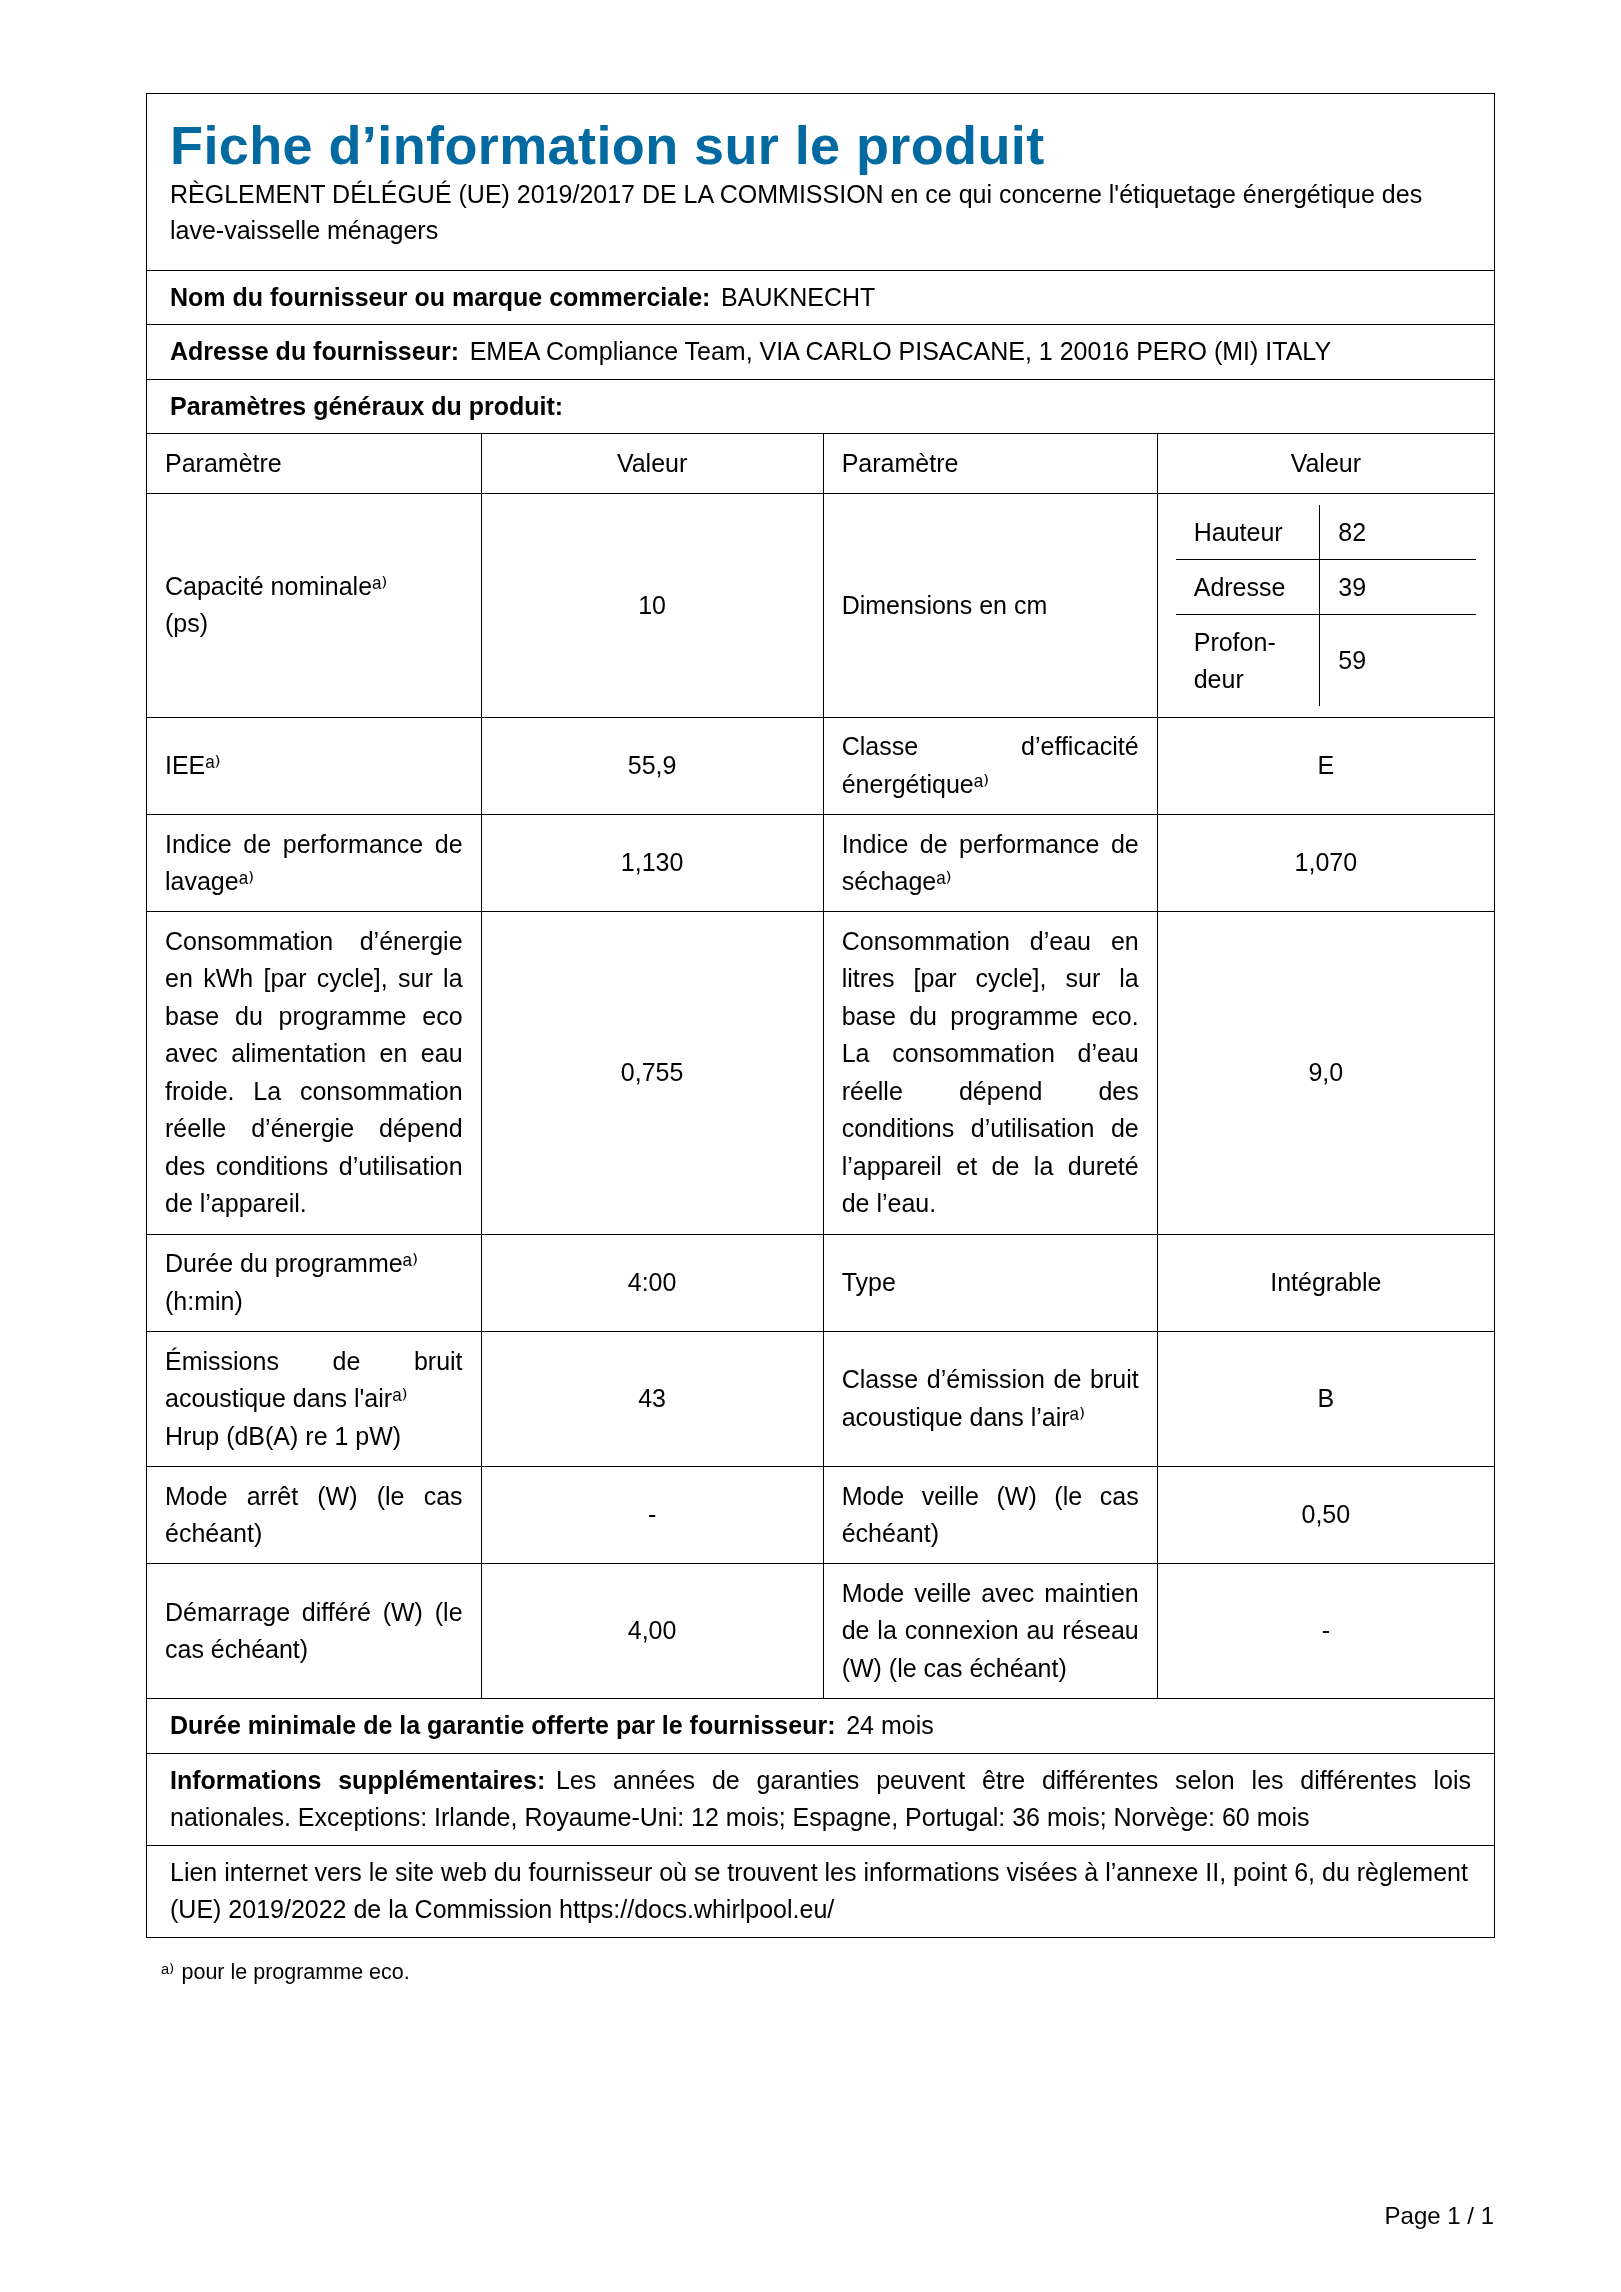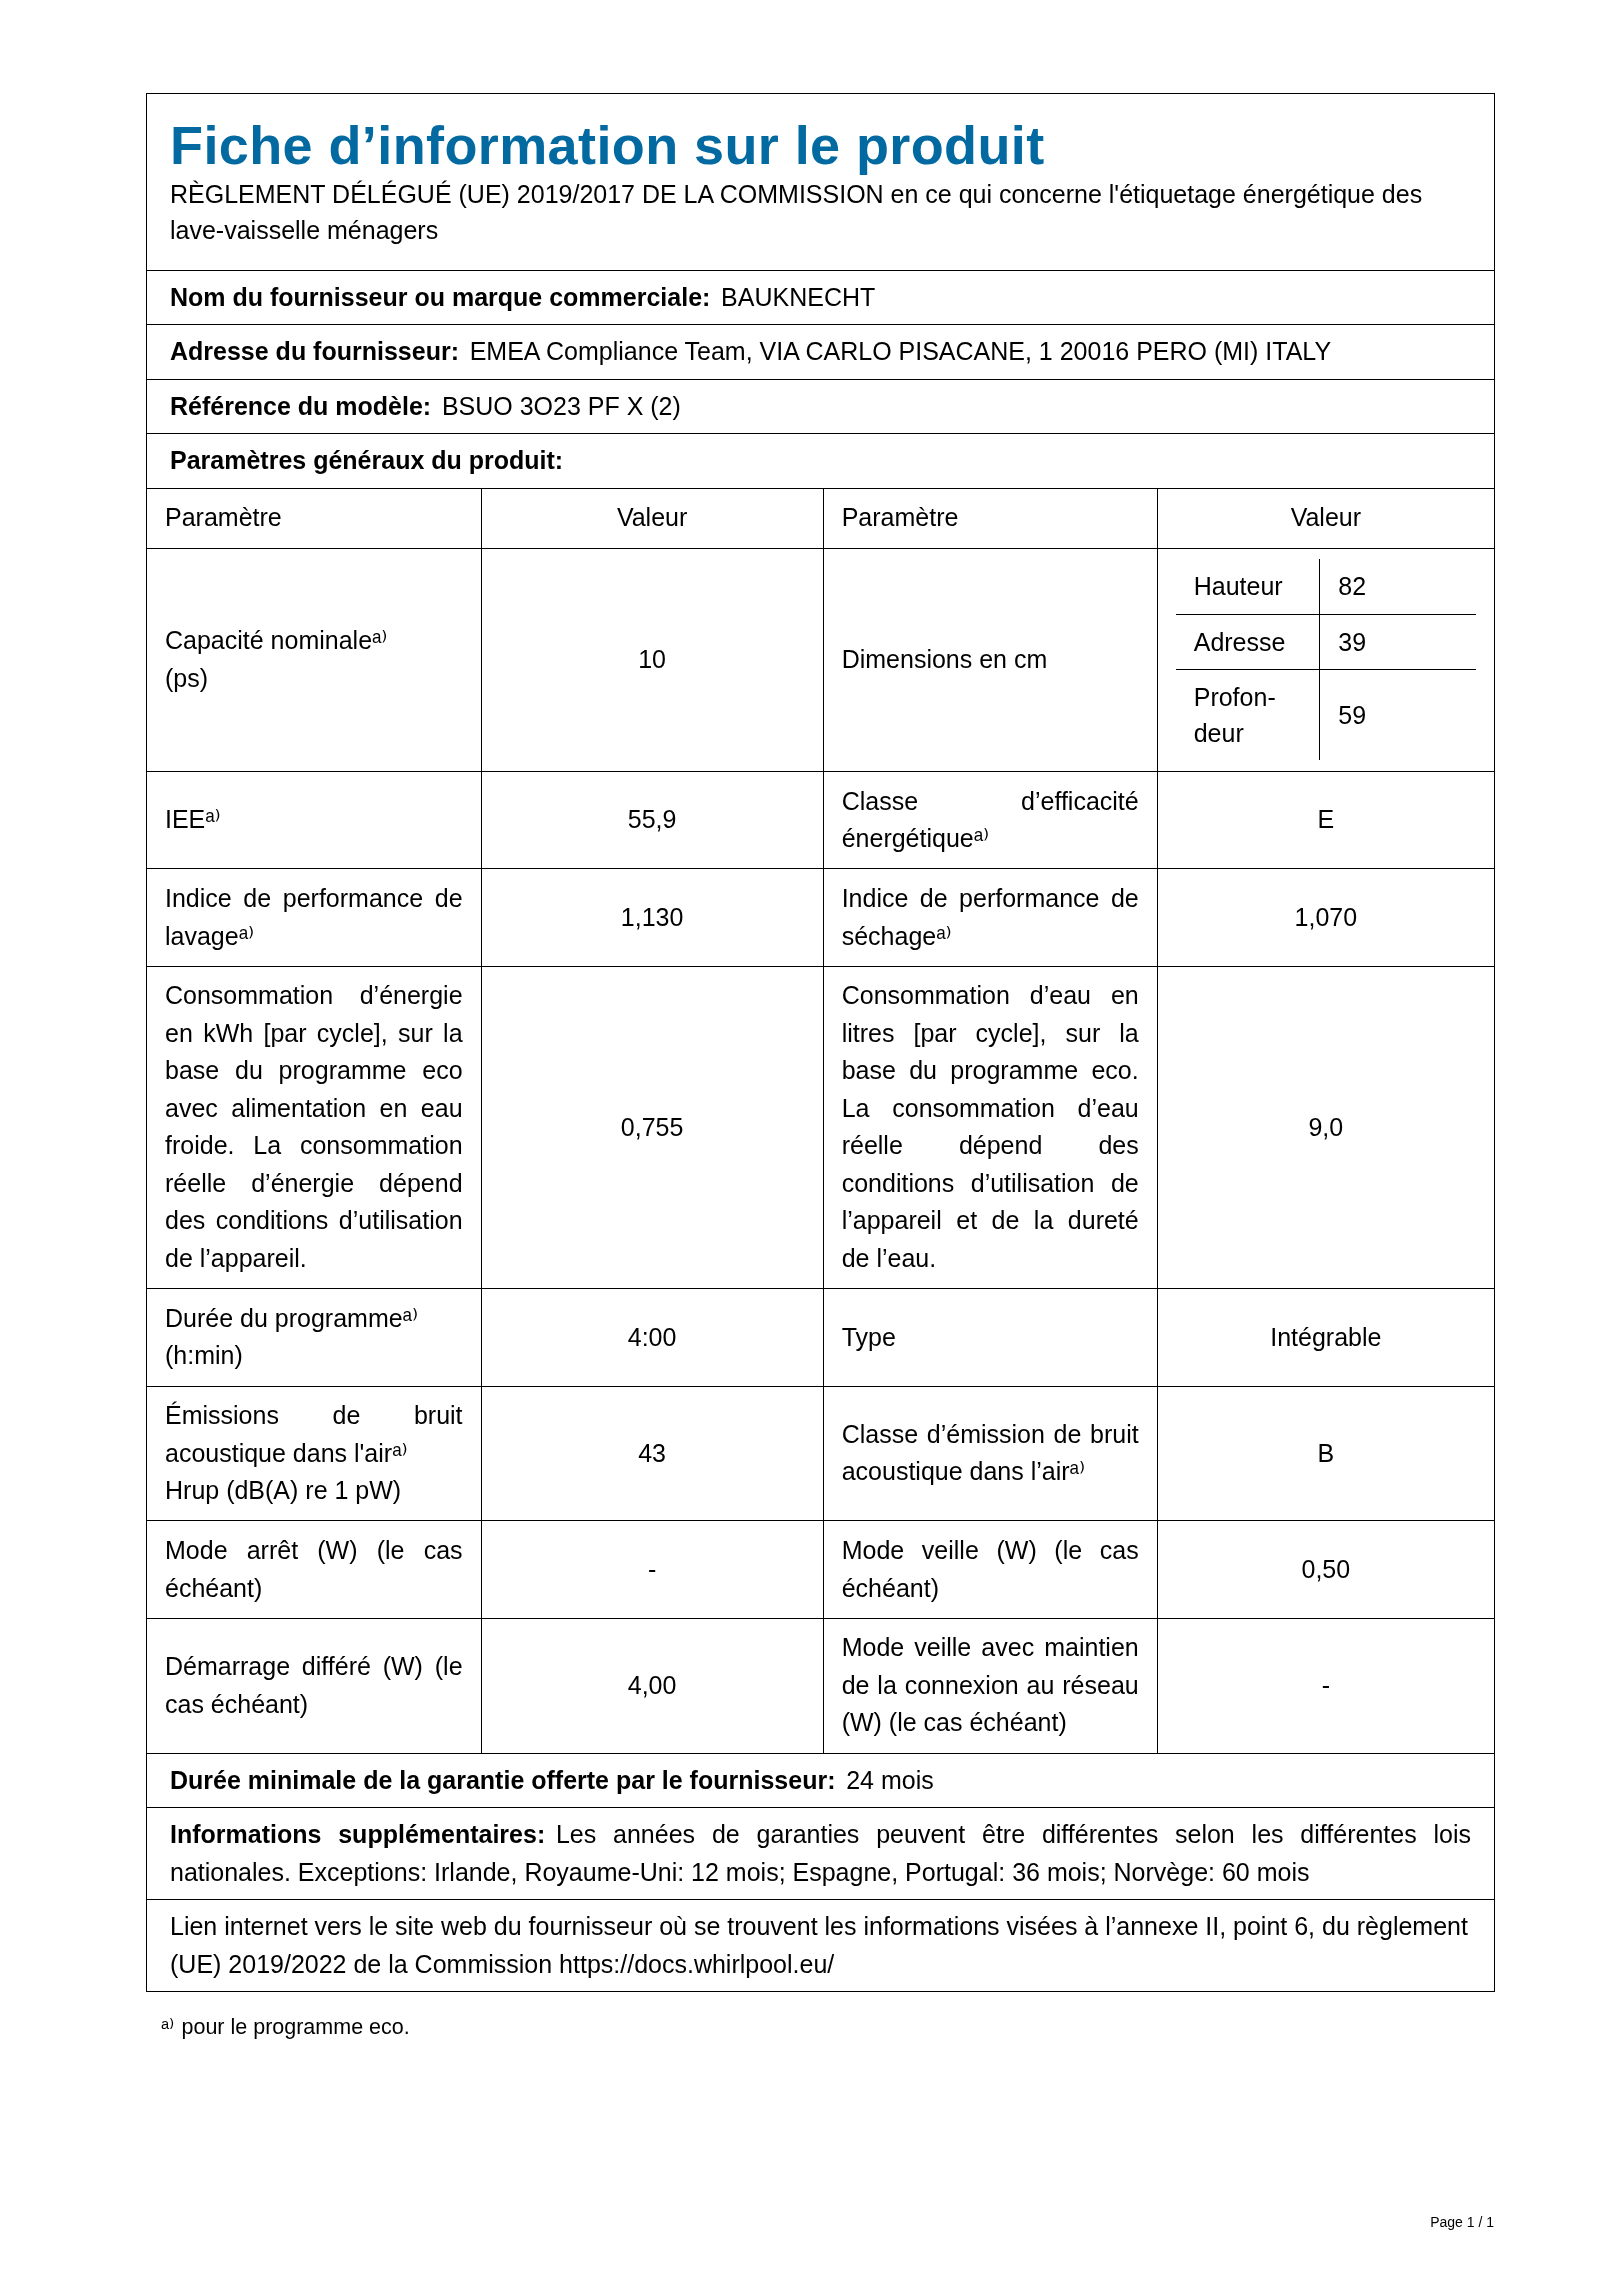--- a/index.html
+++ b/index.html
@@ -55,21 +55,21 @@
   table.dims td { border:none; padding:9px 0 9px 18px; line-height:1.45; }
   table.dims tr + tr td { border-top:1.8px solid #000; }
   table.dims td.dnum { border-left:1.8px solid #000; text-align:left; padding-right:64px; width:52%; }
   table.dims td.dlabel { white-space:pre-line; }
 
   .footnote { margin:21.5px 0 0 161px; font-size:21.5px; }
   .footnote .fn-marker { margin-right:7.2px; }
 
   .pagenum {
     position:absolute; right:128px; bottom:63px;
-    font-size:14px; text-align:right;
+    font-size:24px; text-align:right;
   }
 </style>
 </head>
 <body>
 
 <div class="page">
 
   <div class="sheet">
 
     <div class="title-block">
@@ -78,23 +78,20 @@
     </div>
 
     <div class="info-row">
       <span class="lbl">Nom du fournisseur ou marque commerciale:</span><span>BAUKNECHT</span>
     </div>
 
     <div class="info-row">
       <span class="lbl">Adresse du fournisseur:</span><span>EMEA Compliance Team, VIA CARLO PISACANE, 1 20016 PERO (MI) ITALY</span>
     </div>
 
-    <div class="info-row">
-      <span class="lbl">Référence du modèle:</span><span>BSUO 3O23 PF X (2)</span>
-    </div>
 
     <div class="info-row">
       <span class="lbl">Paramètres généraux du produit:</span>
     </div>
 
     <div class="section-table">
       <table class="grid">
         <colgroup>
             <col class="c1">
             <col class="c2">

